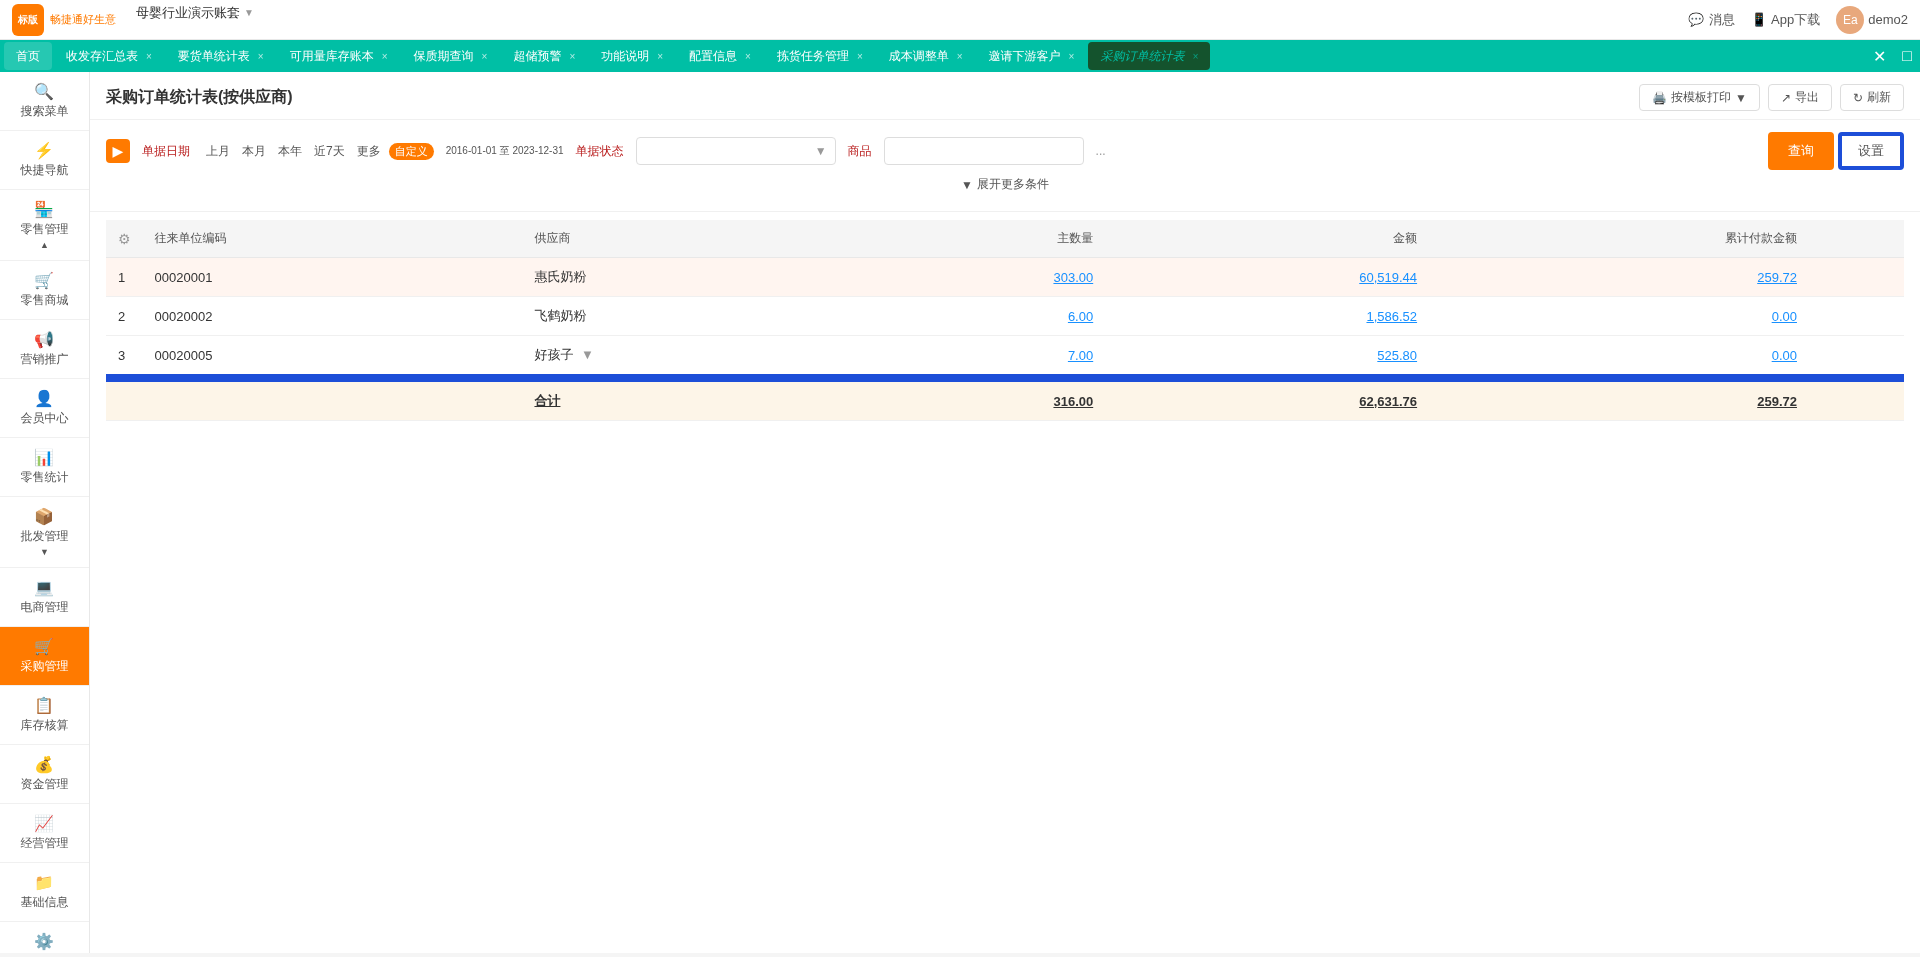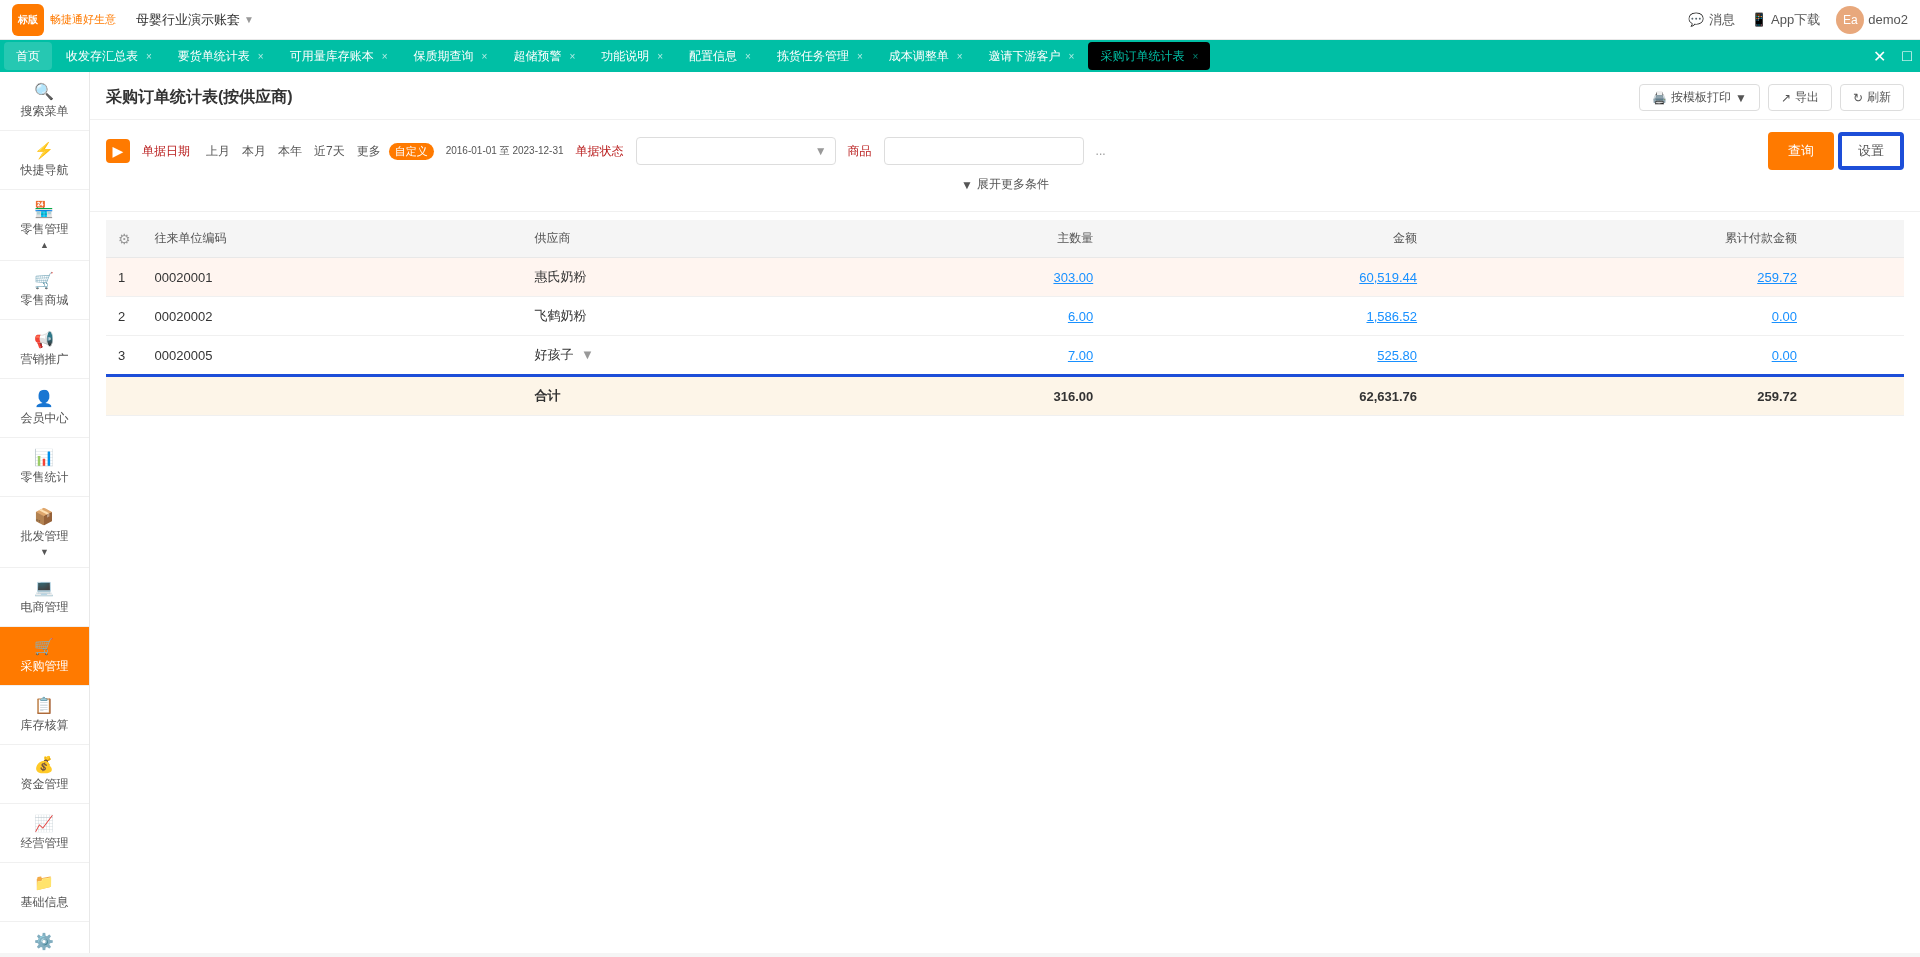--- a/index.html
+++ b/index.html
@@ -1,34 +1,34 @@
 <!DOCTYPE html>
 <html><head>
   <meta charset="utf-8">
   <style>
     * { margin: 0; padding: 0; box-sizing: border-box; }
     body { font-family: 'Microsoft YaHei', Arial, sans-serif; font-size: 13px; background: #f5f5f5; width: 1920px; min-height: 957px; overflow-x: hidden; }
 
     
     .top-bar { height: 40px; background: #fff; display: flex; align-items: center; justify-content: space-between; padding: 0 12px; border-bottom: 1px solid #e8e8e8; }
-    .top-bar-left { display: flex; align-items: center; gap: 8px; }
+    .top-bar-left { display: flex; align-items: flex-start; gap: 8px; }
     .logo-area { display: flex; align-items: center; gap: 6px; }
     .logo-icon { width: 32px; height: 32px; background: #ff7a00; border-radius: 6px; display: flex; align-items: center; justify-content: center; color: #fff; font-size: 12px; font-weight: bold; }
     .logo-text { font-size: 11px; color: #ff7a00; line-height: 1.2; }
     .org-selector { display: flex; align-items: center; gap: 4px; font-size: 13px; color: #333; margin-left: 12px; cursor: pointer; }
     .org-selector .chevron { color: #999; font-size: 10px; }
     .top-bar-right { display: flex; align-items: center; gap: 16px; }
     .top-bar-action { display: flex; align-items: center; gap: 4px; color: #555; font-size: 13px; cursor: pointer; }
     .user-avatar { width: 28px; height: 28px; border-radius: 50%; background: #e8a87c; display: flex; align-items: center; justify-content: center; color: #fff; font-size: 11px; }
 
     
     .nav-tabs { height: 32px; background: #00bfa5; display: flex; align-items: center; padding: 0 4px; gap: 2px; overflow-x: auto; }
     .nav-tab { display: flex; align-items: center; gap: 4px; padding: 0 12px; height: 28px; background: transparent; color: #fff; font-size: 12px; cursor: pointer; border-radius: 4px; white-space: nowrap; flex-shrink: 0; }
     .nav-tab.home { background: rgba(255,255,255,0.15); }
-    .nav-tab.active { background: #000000; color: #00bfa5; }
+    .nav-tab.active { background: #14532d; color: #00bfa5; font-style: italic; }
     .nav-tab .close-x { font-size: 10px; color: inherit; opacity: 0.7; margin-left: 4px; }
     .nav-right-actions { margin-left: auto; display: flex; align-items: center; gap: 8px; }
     .nav-action-btn { color: #fff; font-size: 16px; cursor: pointer; padding: 0 4px; }
 
     
     .layout { display: flex; height: calc(957px - 76px); }
     .sidebar { width: 90px; background: #fff; border-right: 1px solid #e8e8e8; flex-shrink: 0; overflow-y: auto; }
     .sidebar-item { display: flex; flex-direction: column; align-items: center; justify-content: center; padding: 10px 4px; cursor: pointer; color: #555; font-size: 12px; gap: 2px; border-bottom: 1px solid #f0f0f0; }
     .sidebar-item.active { background: #ff7a00; color: #fff; }
     .sidebar-item .icon { font-size: 16px; }
@@ -68,21 +68,21 @@
     .data-table { width: 100%; border-collapse: collapse; margin-top: 8px; }
     .data-table thead tr { background: #f5f5f5; }
     .data-table th { padding: 10px 12px; text-align: left; font-size: 12px; color: #555; font-weight: normal; border-bottom: 1px solid #e8e8e8; white-space: nowrap; }
     .data-table td { padding: 10px 12px; font-size: 13px; color: #333; border-bottom: 1px solid #f0f0f0; }
     .data-table tbody tr:first-child { background: #fff5f0; }
     .data-table .num-col { text-align: right; }
     .data-table .link { color: #1890ff; text-decoration: underline; cursor: pointer; }
     .settings-col { width: 30px; }
     .gear-icon { color: #999; cursor: pointer; font-size: 14px; }
     .summary-row { background: #fdf5e8; font-weight: 600; }
-    .summary-row td { border-top: 3px solid #1d4ed8; }
+    .summary-row td { border-top: 8px solid #1d4ed8; text-decoration: underline; }
     .filter-actions { display: flex; flex-direction: row; gap: 4px; margin-left: auto; }
   </style>
 </head>
 <body>
 
 <div class="top-bar">
   <div class="top-bar-left">
     <div class="logo-area">
       <div class="logo-icon">
         <span style="font-size:10px;">标版</span>

